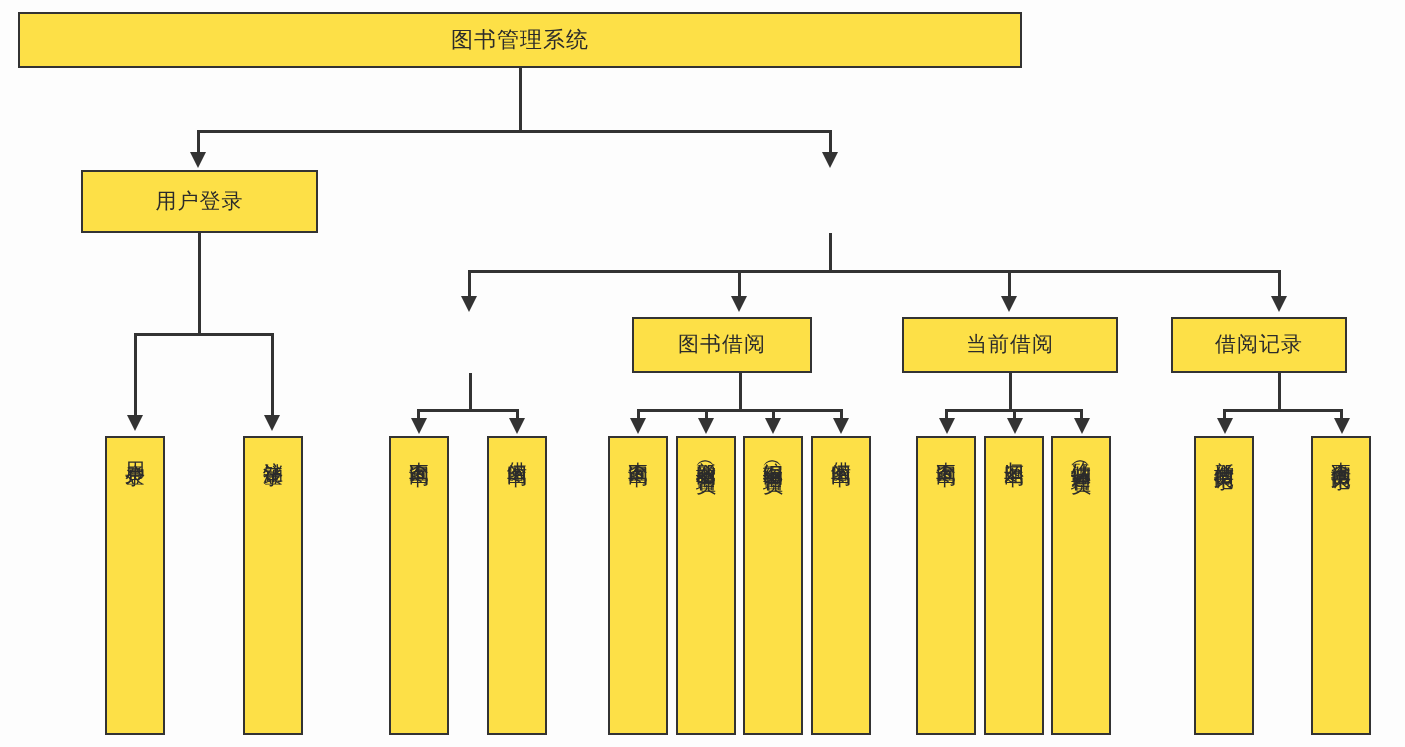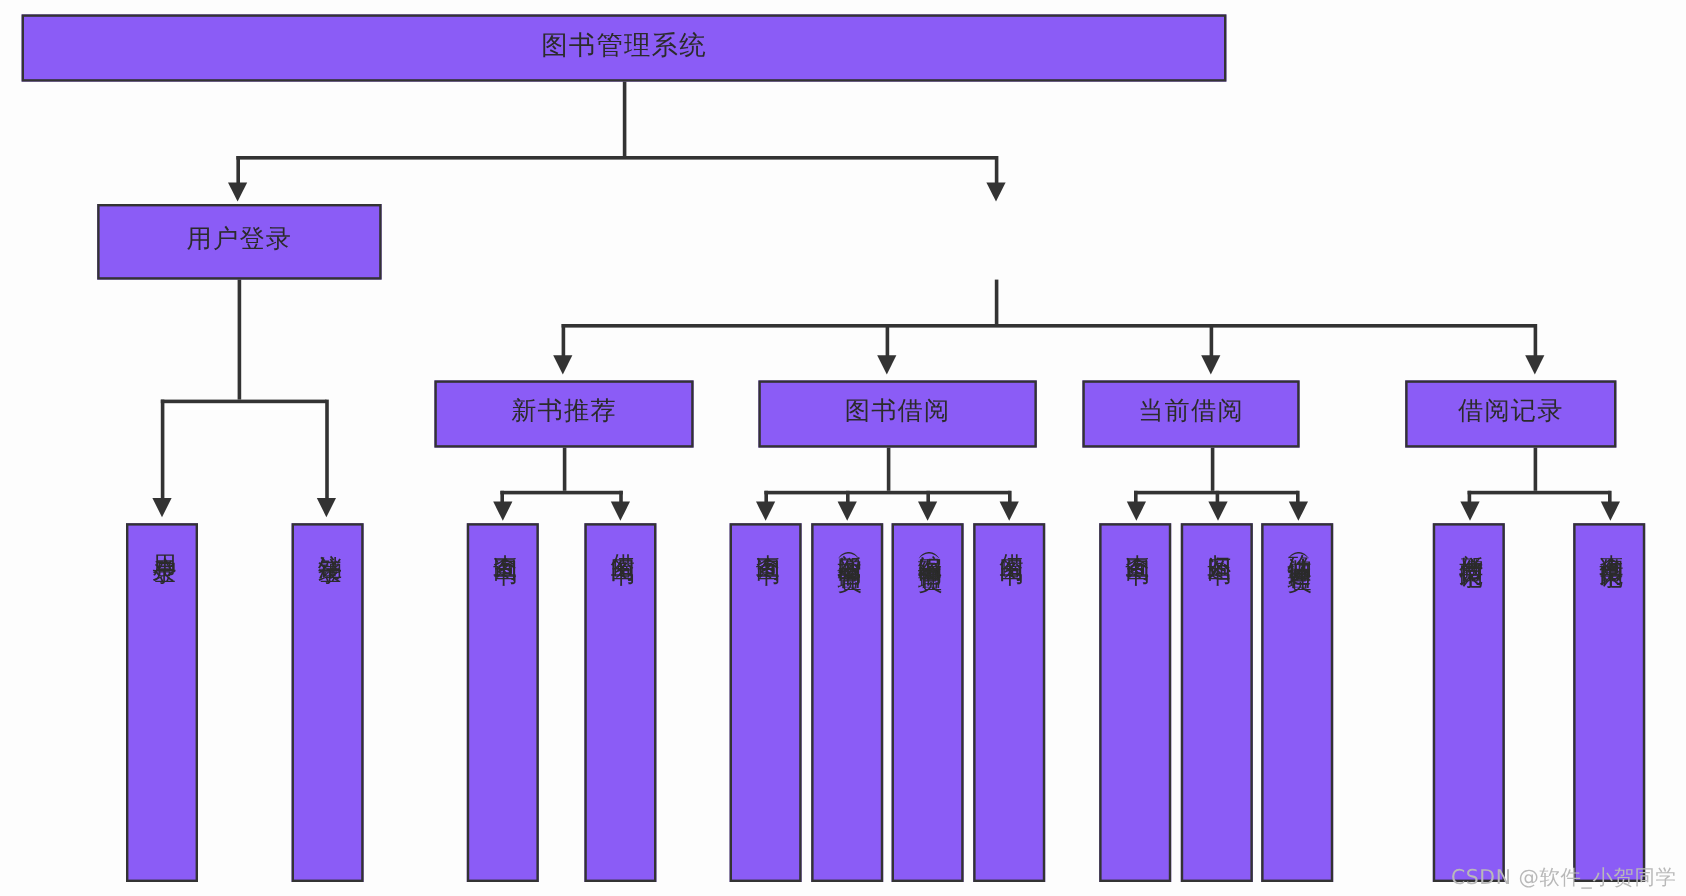--- a/index.html
+++ b/index.html
@@ -13,27 +13,26 @@
     width: 1405px;
     height: 747px;
     background: #fdfdfd;
     font-family: "DejaVu Sans", "Liberation Sans", sans-serif;
     overflow: hidden;
   }
   
   .node {
     position: absolute;
     box-sizing: border-box;
-    background: #8b5cf6;
+    background: #fde047;
     border: 2.5px solid #333333;
     display: flex;
     align-items: center;
     justify-content: center;
     color: #2b2b2b;
-    font-family: Liberation Mono, monospace;
   }
   .node.h {           
     font-size: 21px;
     line-height: 1.2;
     letter-spacing: 1px;
   }
   .node.root {
     font-size: 22px;
   }
   .node.leaf {        
@@ -111,27 +110,24 @@
   <div class="conn hline" style="left:468px; top:270px; width:812px;"></div>
   <div class="conn vline" style="left:468px; top:270px; height:28px;"></div>
   <div class="arrow" style="left:461px; top:296px;"></div>
   <div class="conn vline" style="left:738px; top:270px; height:28px;"></div>
   <div class="arrow" style="left:731px; top:296px;"></div>
   <div class="conn vline" style="left:1008px; top:270px; height:28px;"></div>
   <div class="arrow" style="left:1001px; top:296px;"></div>
   <div class="conn vline" style="left:1278px; top:270px; height:28px;"></div>
   <div class="arrow" style="left:1271px; top:296px;"></div>
 
-  <div class="node h" style="left:362px; top:317px; width:216px; height:56px;">
-    <span>新书推荐</span>
-  </div>
-  <div class="node h" style="left:632px; top:317px; width:232px; height:56px;">
+  <div class="node h" style="left:632px; top:317px; width:180px; height:56px;">
     <span>图书借阅</span>
   </div>
-  <div class="node h" style="left:902px; top:317px; width:181px; height:56px;">
+  <div class="node h" style="left:902px; top:317px; width:216px; height:56px;">
     <span>当前借阅</span>
   </div>
   <div class="node h" style="left:1171px; top:317px; width:176px; height:56px;">
     <span>借阅记录</span>
   </div>
 
   <div class="conn vline" style="left:469px; top:373px; height:36px;"></div>
   <div class="conn hline" style="left:417px; top:409px; width:102px;"></div>
   <div class="conn vline" style="left:417px; top:409px; height:11px;"></div>
   <div class="arrow" style="left:411px; top:418px;"></div>
@@ -202,15 +198,14 @@
     <span class="vtext">确认归还（管理员）</span>
   </div>
 
   <div class="node leaf" style="left:1194px; top:436px; width:60px; height:299px;">
     <span class="vtext">新增借阅记录</span>
   </div>
   <div class="node leaf" style="left:1311px; top:436px; width:60px; height:299px;">
     <span class="vtext">查询借阅记录</span>
   </div>
 
-  <div id="watermark">CSDN @软件_小贺同学</div>
 
 </div>
 
 </body></html>

